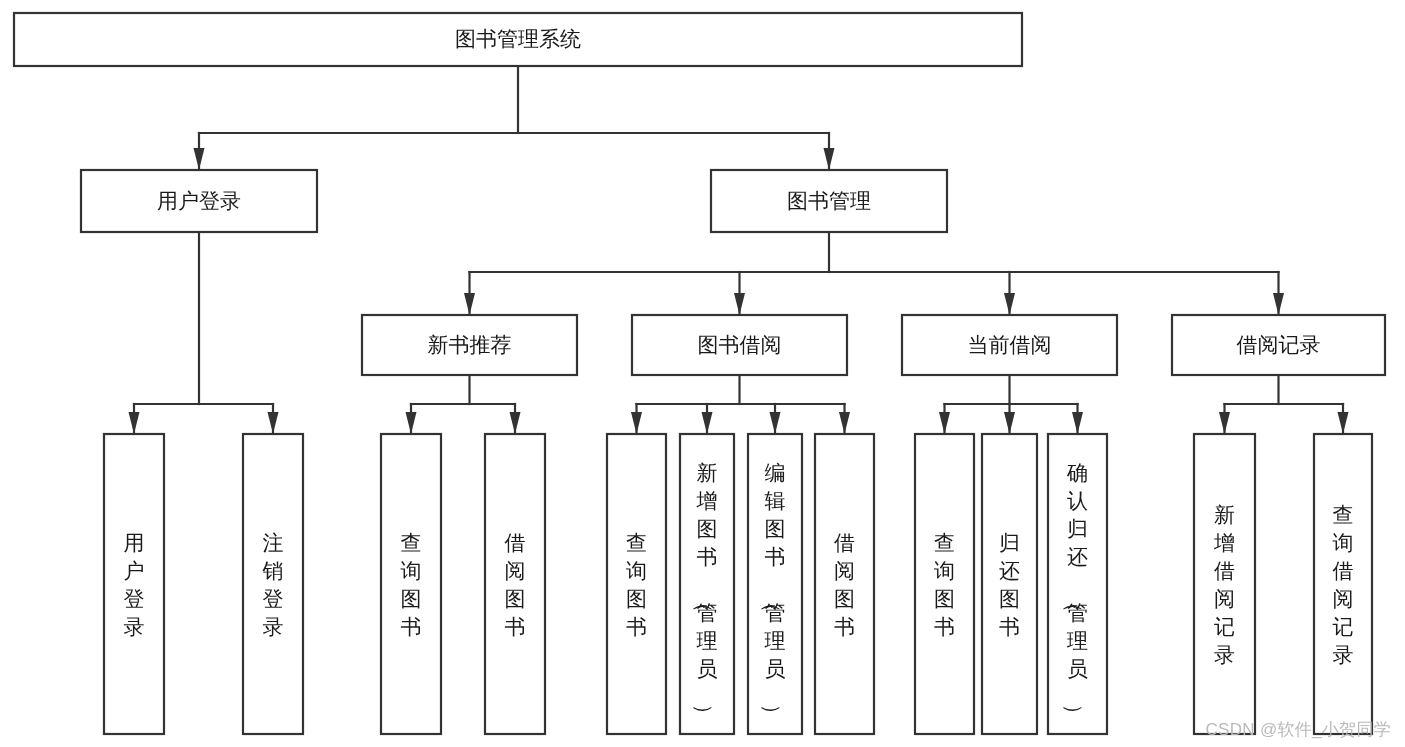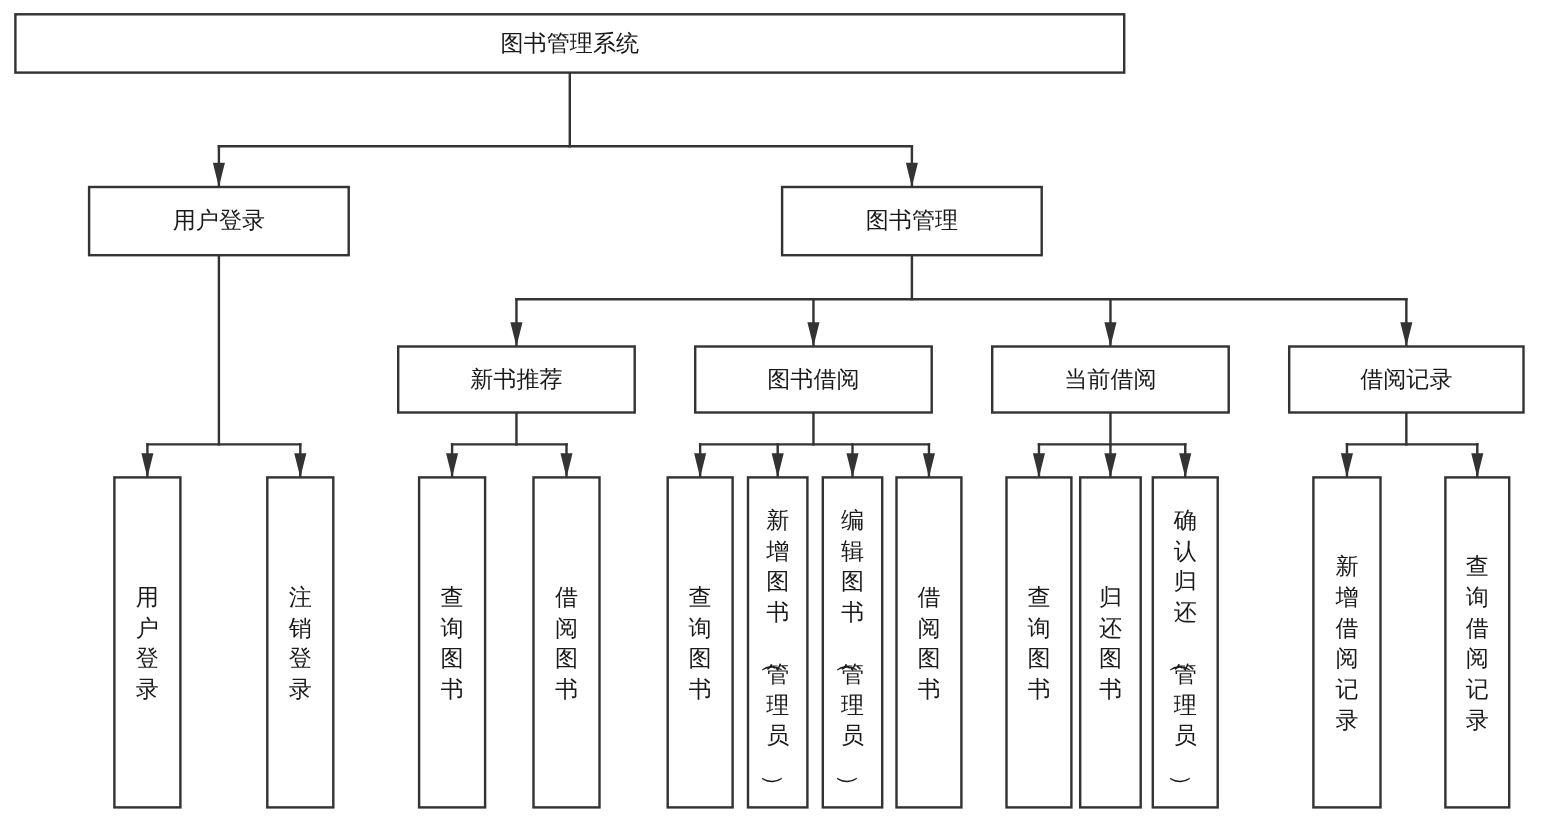--- a/index.html
+++ b/index.html
@@ -204,14 +204,15 @@
           <rect x="1194" y="434" width="61" height="300" class="node-box"></rect>
           <text x="1224.5" y="521.84" class="node-label-v"><tspan x="1224.5" dy="0">新</tspan><tspan x="1224.5" dy="28">增</tspan><tspan x="1224.5" dy="28">借</tspan><tspan x="1224.5" dy="28">阅</tspan><tspan x="1224.5" dy="28">记</tspan><tspan x="1224.5" dy="28">录</tspan></text>
         </g>
         <g>
           <rect x="1314" y="434" width="58" height="300" class="node-box"></rect>
           <text x="1343" y="521.84" class="node-label-v"><tspan x="1343" dy="0">查</tspan><tspan x="1343" dy="28">询</tspan><tspan x="1343" dy="28">借</tspan><tspan x="1343" dy="28">阅</tspan><tspan x="1343" dy="28">记</tspan><tspan x="1343" dy="28">录</tspan></text>
         </g>
       </g>
   </svg>
 
+  <div class="watermark">CSDN @软件_小贺同学</div>
 
 </div>
 
 </body></html>

